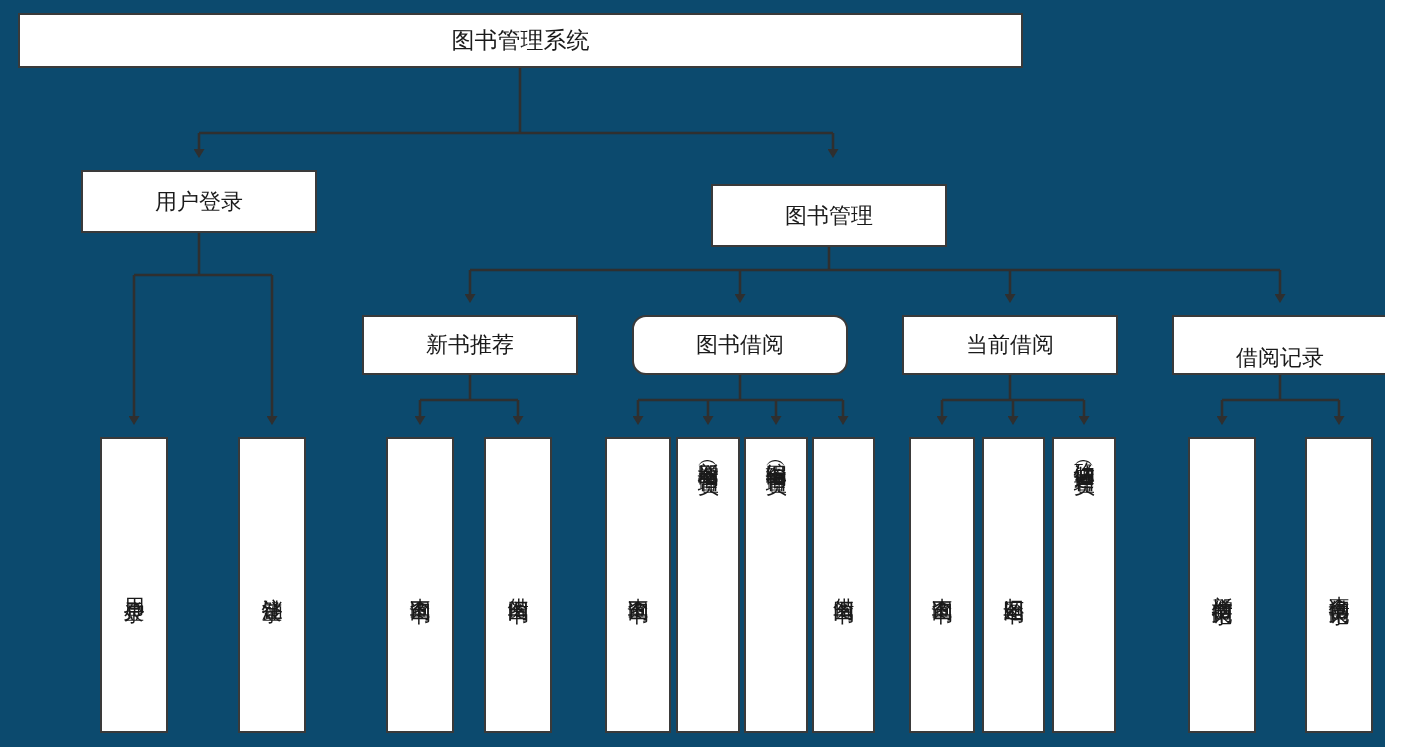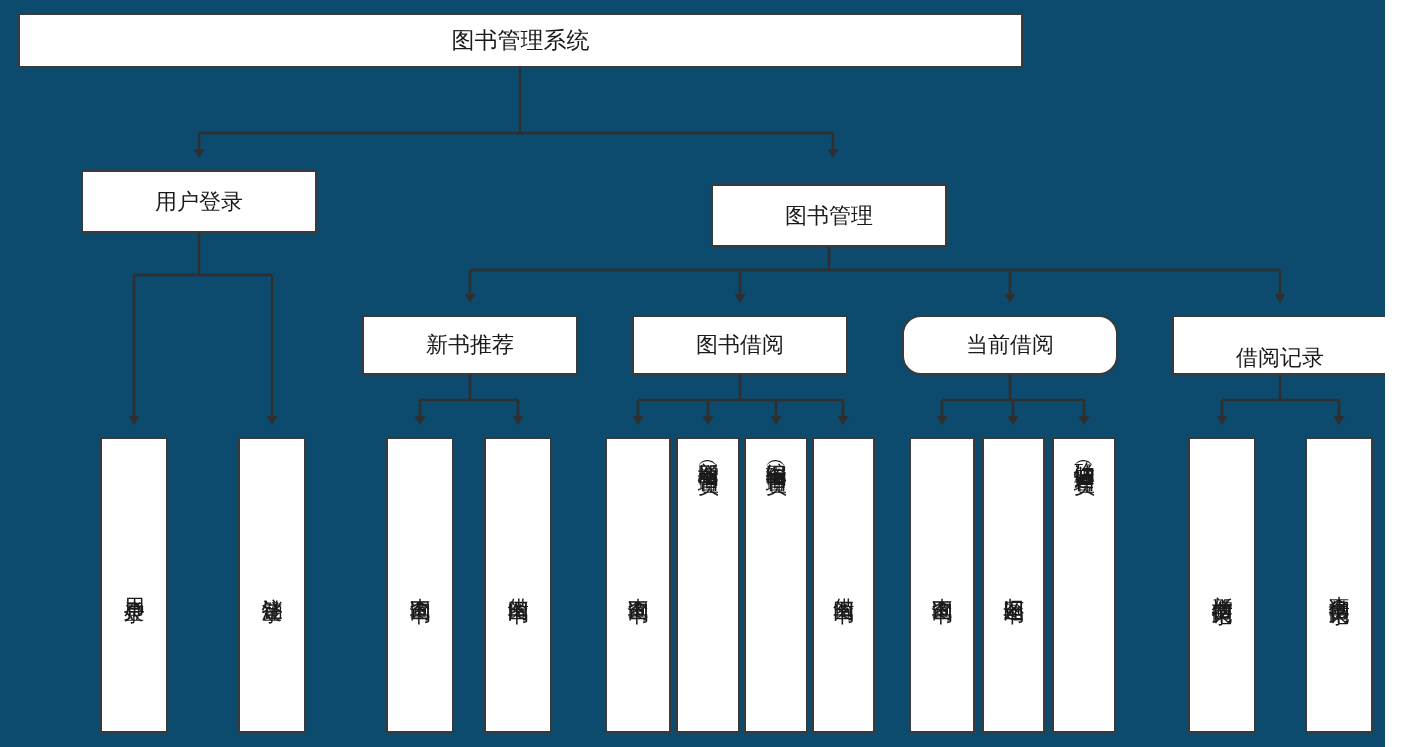--- a/index.html
+++ b/index.html
@@ -131,24 +131,24 @@
   <div class="node lvl2" style="left:81px; top:170px; width:236px; height:63px;">
     <span>用户登录</span>
   </div>
   <div class="node lvl2" style="left:711px; top:184px; width:236px; height:63px;">
     <span>图书管理</span>
   </div>
 
   <div class="node lvl3" style="left:362px; top:315px; width:216px; height:60px;">
     <span>新书推荐</span>
   </div>
-  <div class="node lvl3" style="left:632px; top:315px; width:216px; height:60px;">
+  <div class="node lvl3" style="left:632px; top:315px; width:216px; height:60px;border-radius:14px;">
     <span>图书借阅</span>
   </div>
-  <div class="node lvl3" style="left:902px; top:315px; width:216px; height:60px;border-radius:19px;">
+  <div class="node lvl3" style="left:902px; top:315px; width:216px; height:60px;">
     <span>当前借阅</span>
   </div>
   <div class="node lvl3" style="left:1172px; top:315px; width:216px; height:60px;align-items:flex-end;">
     <span>借阅记录</span>
   </div>
 
   <div class="node leaf" style="left:100px; top:437px; width:68px; height:296px; align-items:center; padding-top:0;">
     <span class="vtext">用户登录</span>
   </div>
   <div class="node leaf" style="left:238px; top:437px; width:68px; height:296px; align-items:center; padding-top:0;">

